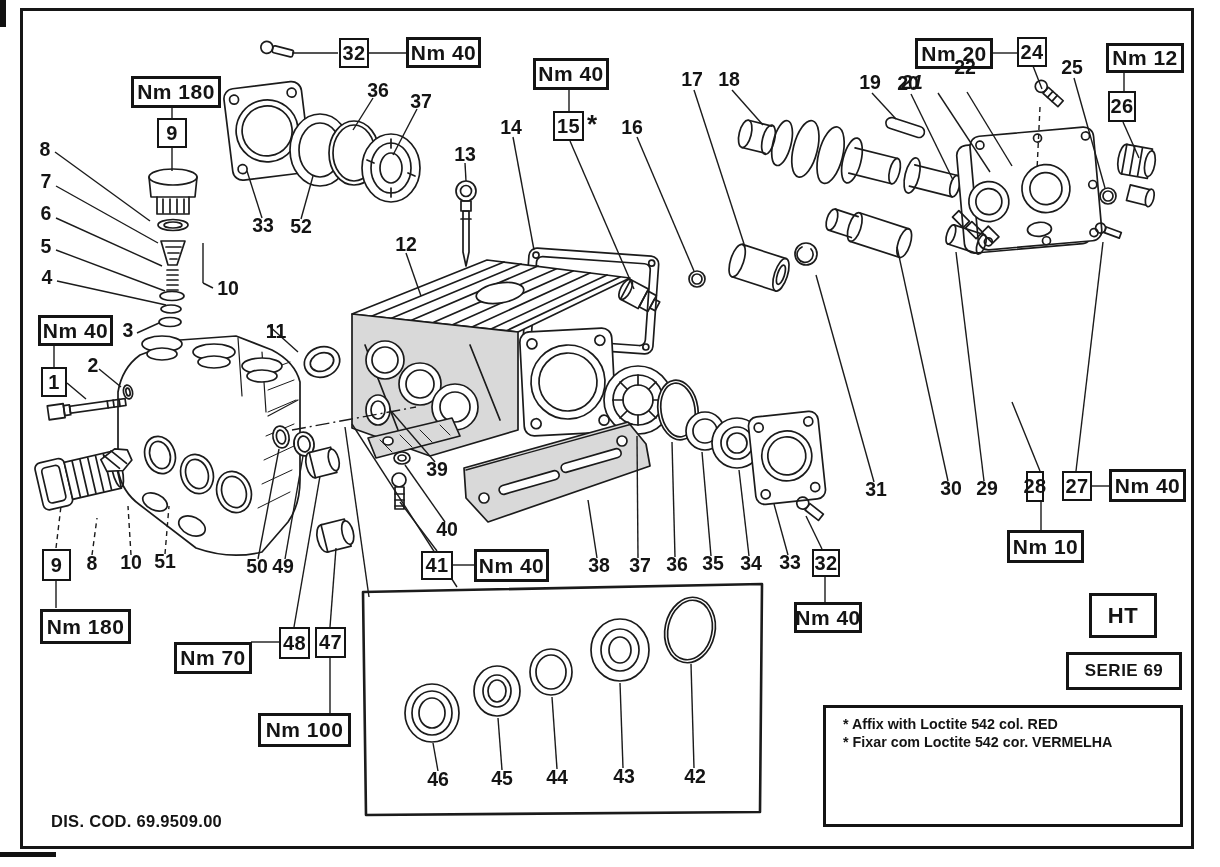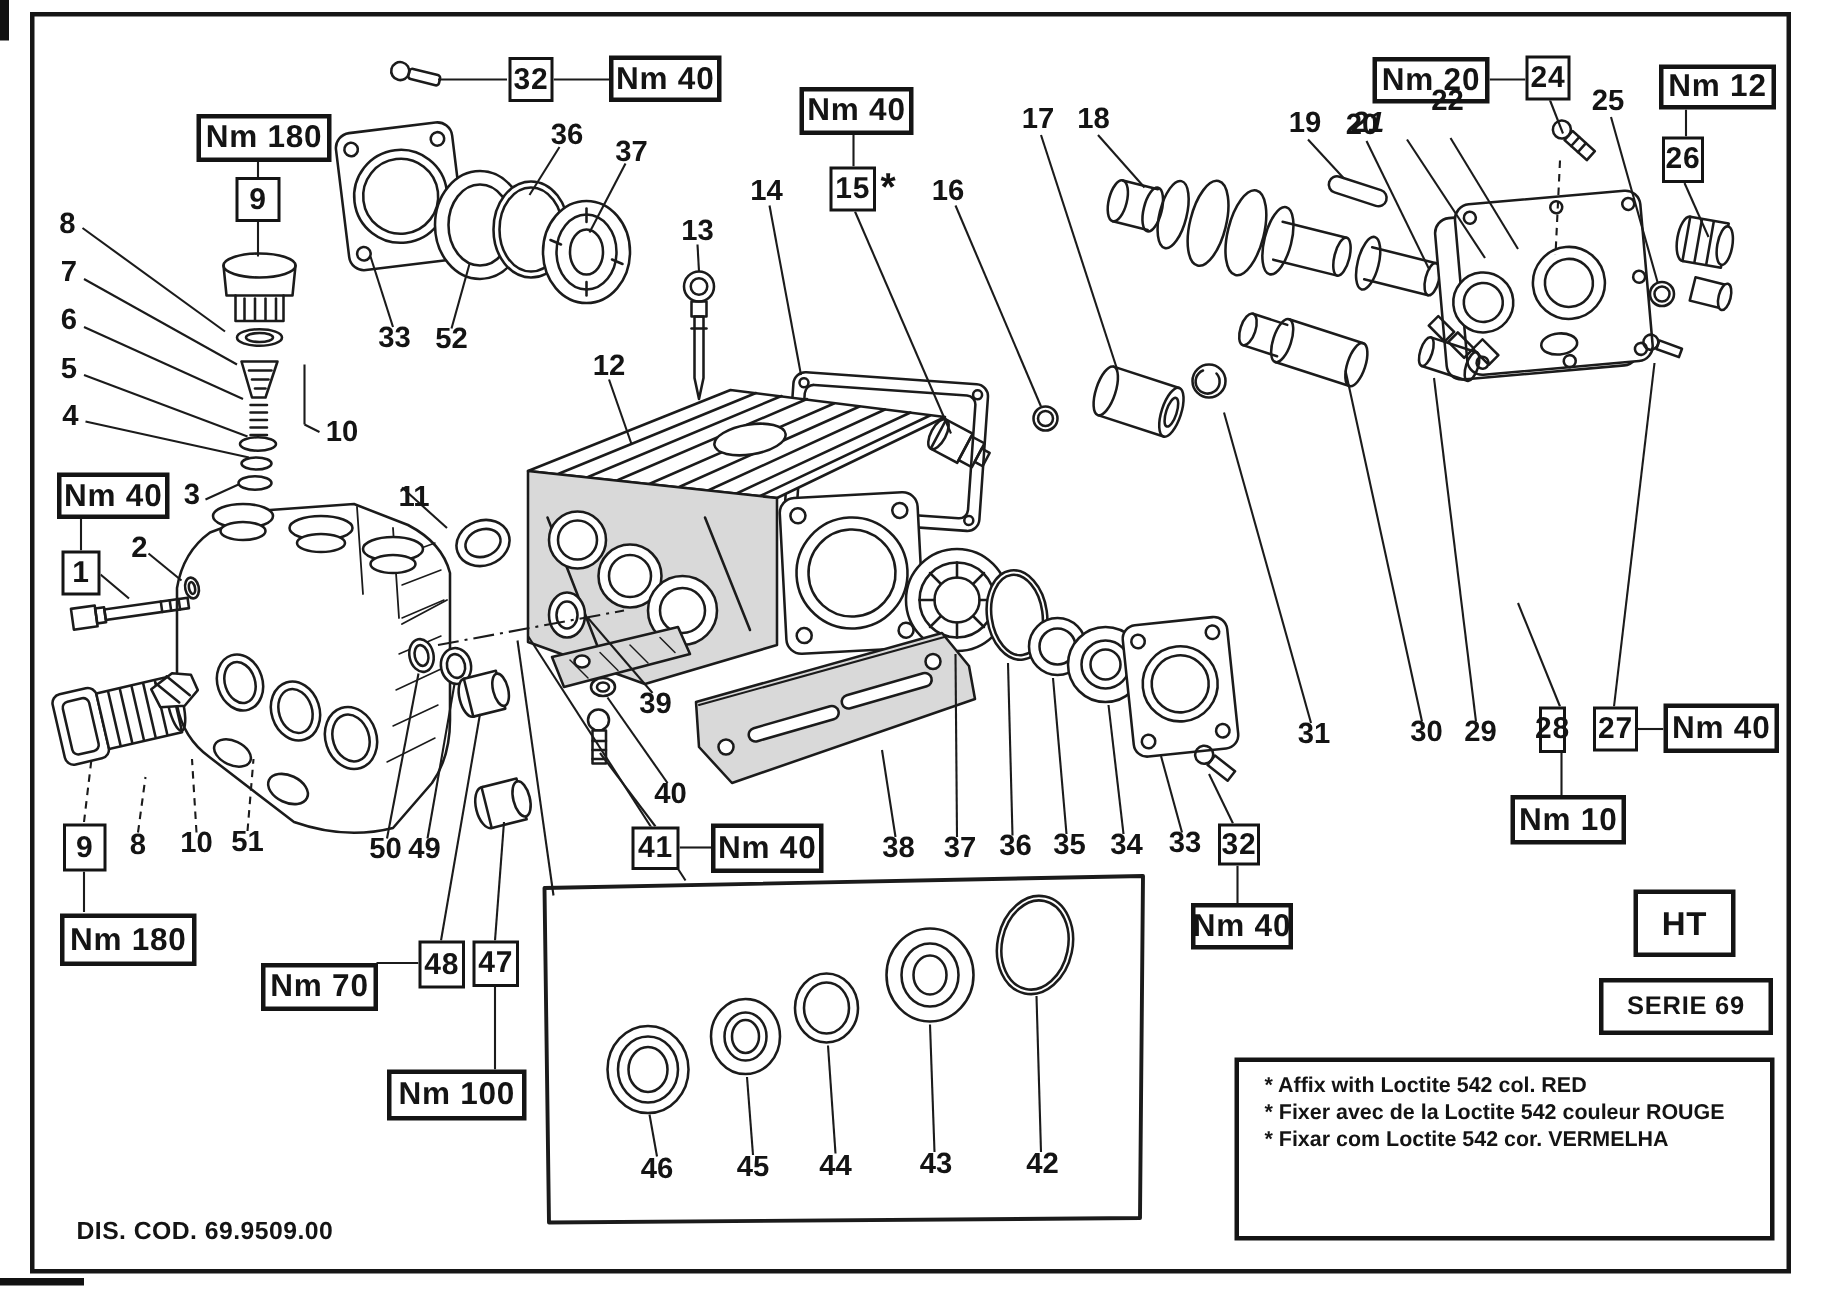--- a/index.html
+++ b/index.html
@@ -566,18 +566,17 @@
       <div class="plabel" style="left: 987px; top: 489px;">29</div>
       <div class="plabel" style="left: 438px; top: 780px;">46</div>
       <div class="plabel" style="left: 502px; top: 779px;">45</div>
       <div class="plabel" style="left: 557px; top: 778px;">44</div>
       <div class="plabel" style="left: 624px; top: 777px;">43</div>
       <div class="plabel" style="left: 695px; top: 777px;">42</div>
     </div>
 
   <div id="notes-box">
       <div class="note-line">*  Affix with Loctite 542 col. RED</div>
-      <div class="note-line">*  Fixer avec de la Loctite 542 couleur ROUGE</div>
       <div class="note-line">*  Fixar com Loctite 542 cor. VERMELHA</div>
     </div>
 
   <div id="dis-cod">DIS. COD. 69.9509.00</div>
 </div>
 
 </body></html>

